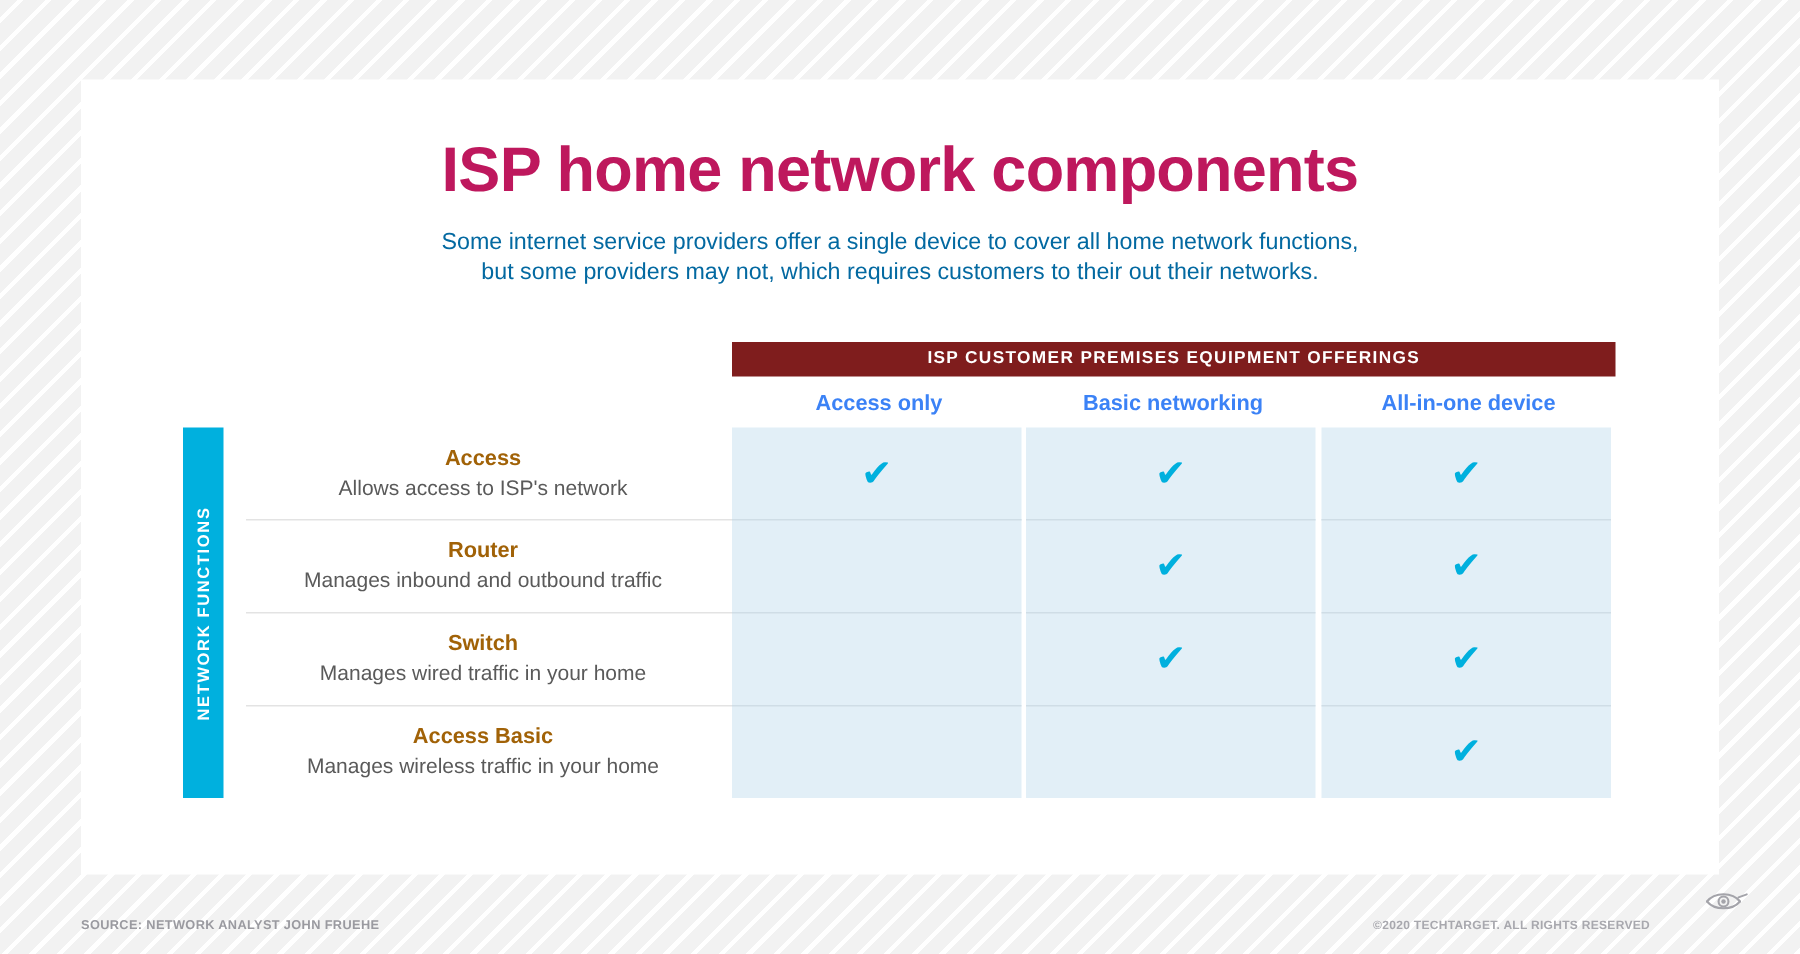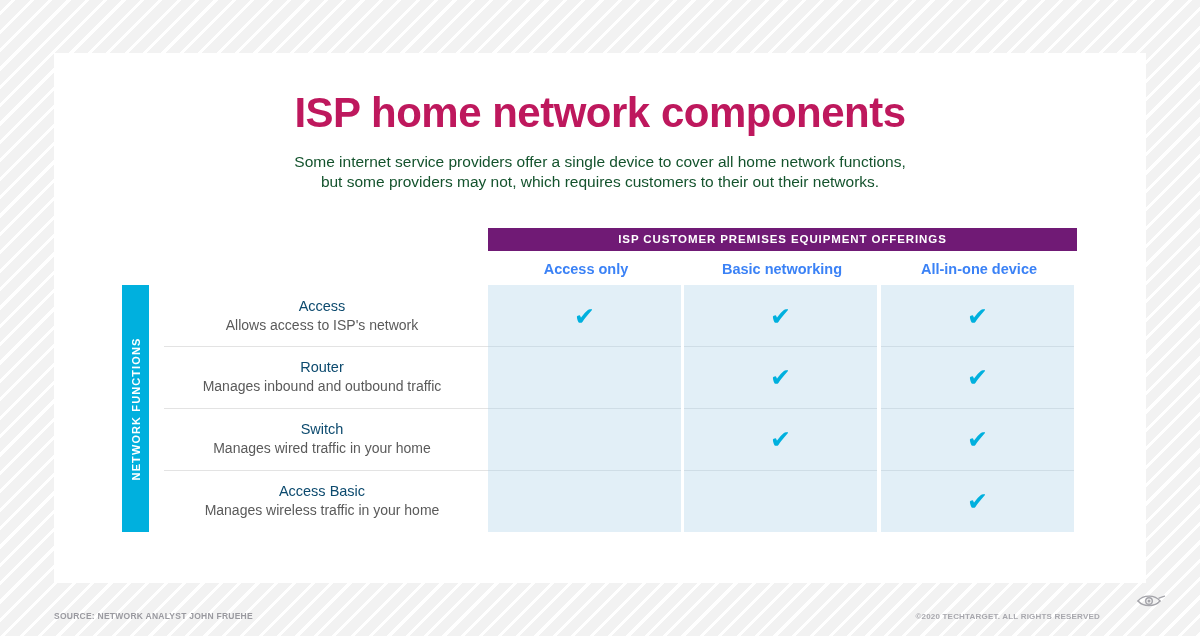--- a/index.html
+++ b/index.html
@@ -45,42 +45,42 @@
     letter-spacing: -0.5px;
     line-height: 1.05;
   }
   #subtitle {
     position: absolute;
     left: 96px;
     top: 99px;
     width: 900px;
     text-align: center;
     font-size: 15.5px;
-    color: #14532d;
+    color: #0369a1;
     line-height: 1.3;
   }
   #subtitle .ln { display: block; }
 
   
   #matrix {
     position: absolute;
     left: 0;
     top: 0;
     width: 1092px;
     height: 530px;
   }
 
   
   #banner {
     position: absolute;
     left: 434px;
     top: 175px;
     width: 589px;
     height: 23px;
-    background: #701a75;
+    background: #7f1d1d;
     color: #ffffff;
     font-size: 11.5px;
     font-weight: bold;
     letter-spacing: 0.9px;
     text-align: center;
     line-height: 23px;
     white-space: nowrap;
   }
 
   
@@ -141,22 +141,22 @@
     height: 62px;
     display: flex;
     flex-direction: column;
     align-items: center;
     justify-content: center;
     box-sizing: border-box;
     padding-right: 8px;
   }
   .row-title {
     font-size: 14.5px;
-    font-weight: normal;
-    color: #0c4a6e;
+    font-weight: bold;
+    color: #a16207;
     line-height: 1.25;
   }
   .row-desc {
     font-size: 14px;
     color: #5a5a5a;
     line-height: 1.3;
     margin-top: 1px;
   }
 
   

